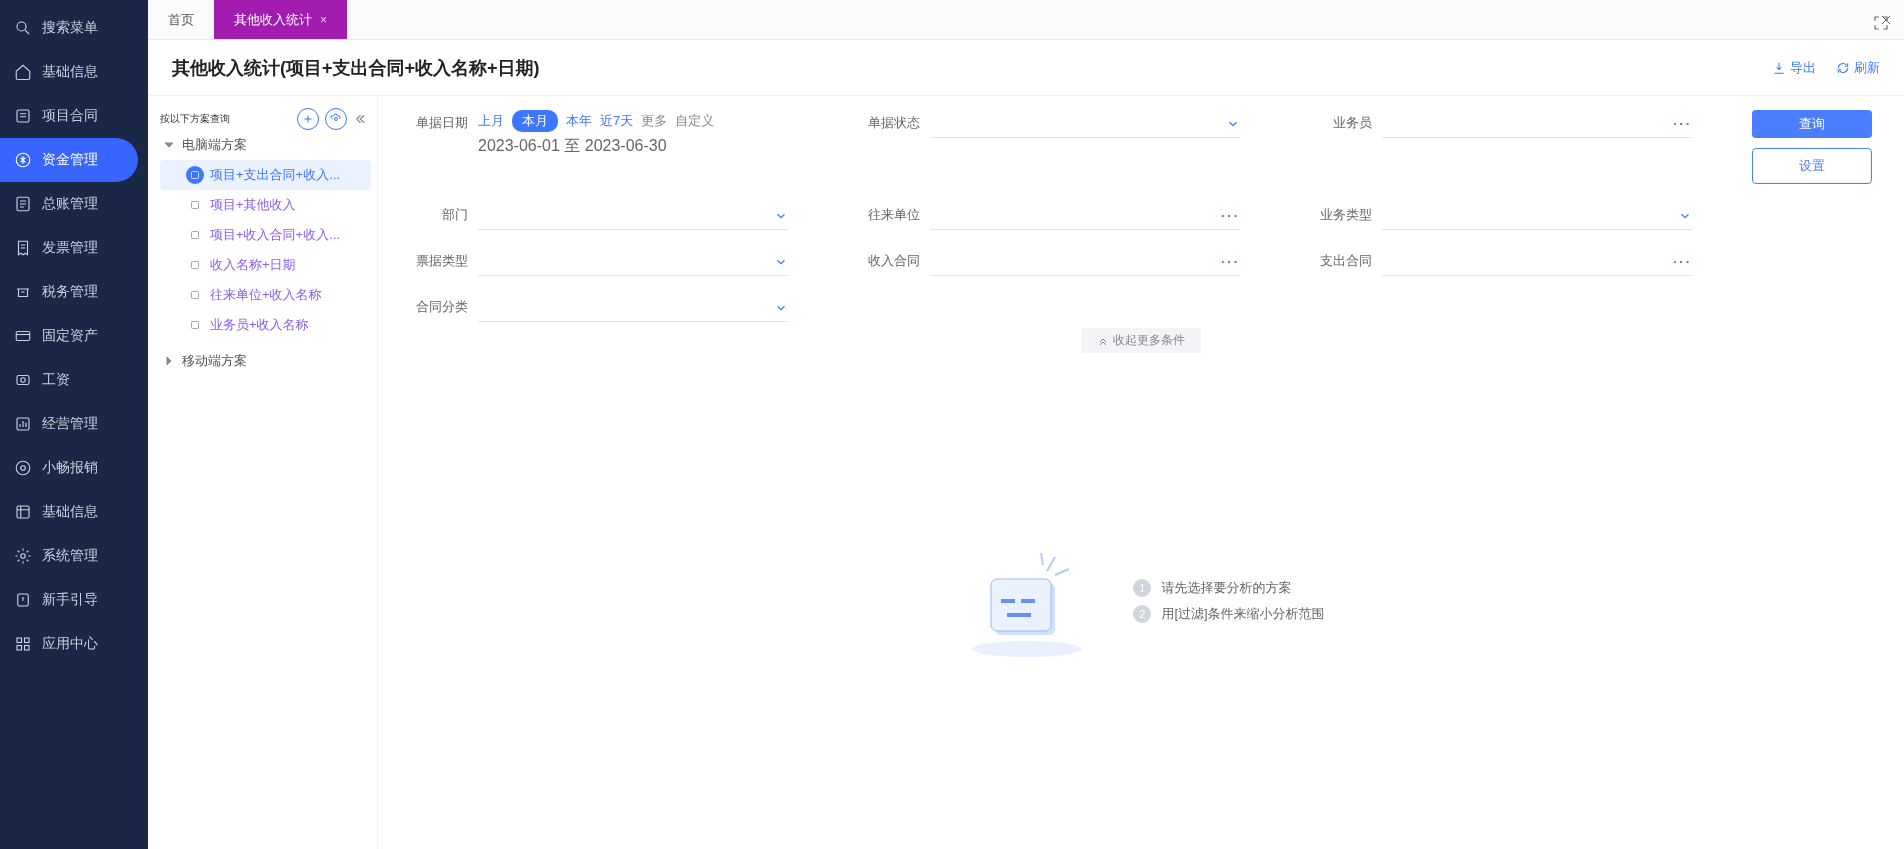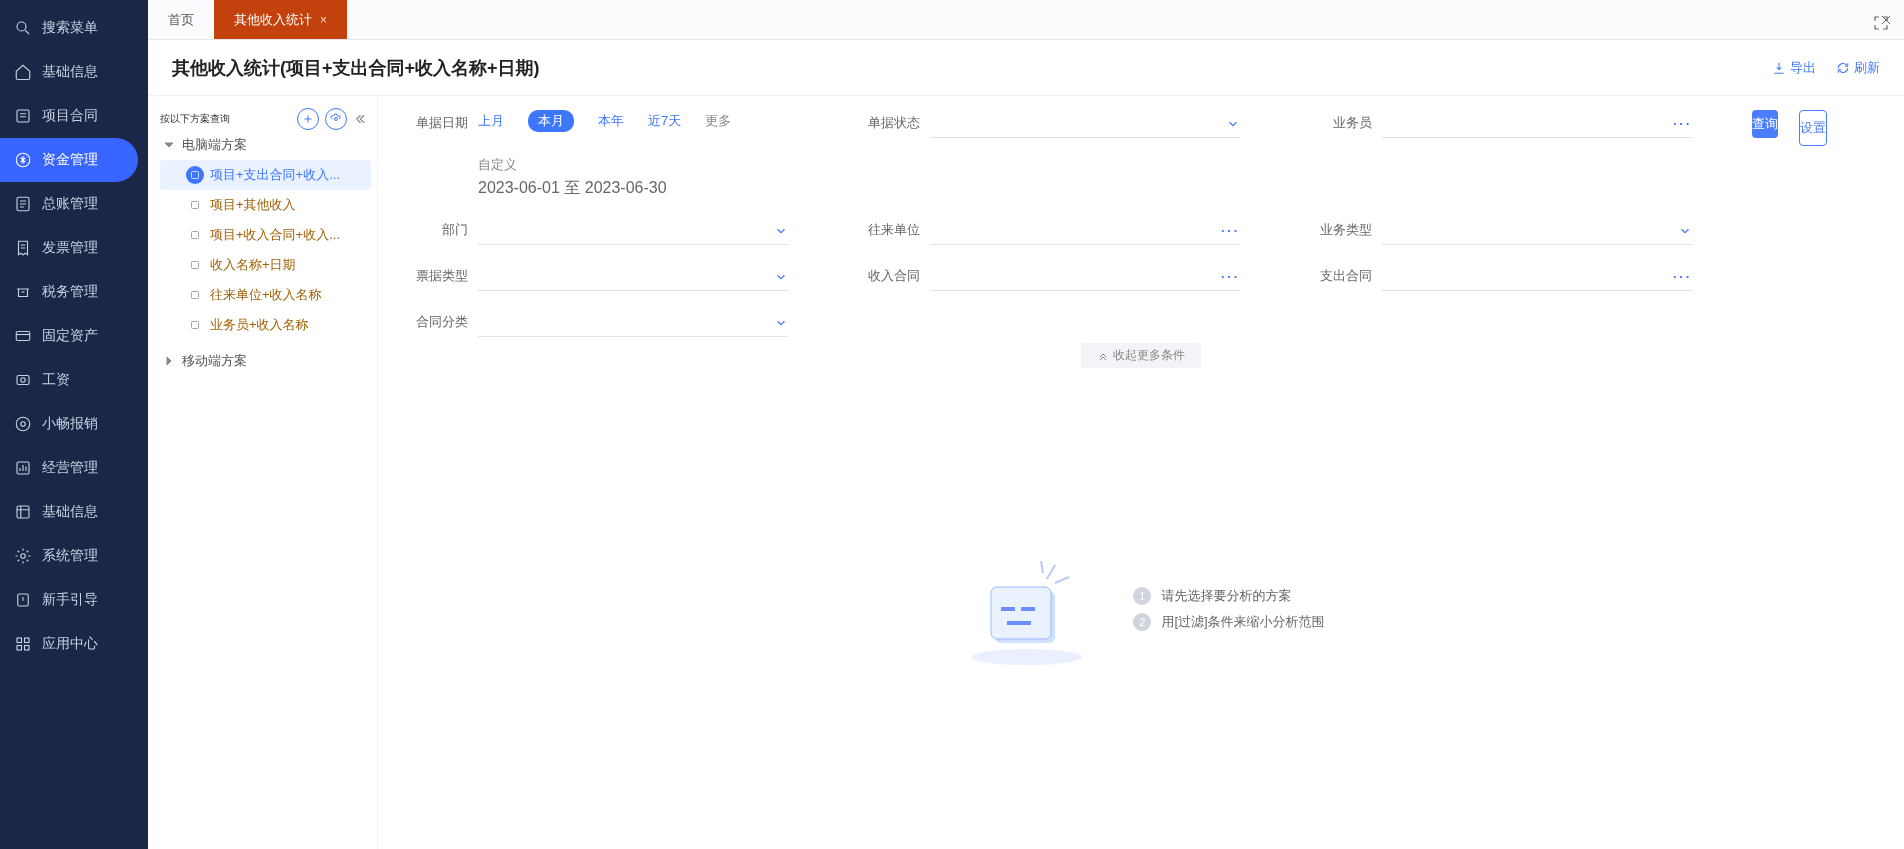--- a/index.html
+++ b/index.html
@@ -12,21 +12,21 @@
 .sb-item.active { background:#3865ff; color:#fff; border-radius:0 22px 22px 0; margin-right:10px; }
 .sb-ico { width:18px; height:18px; margin-right:10px; display:inline-flex; align-items:center; justify-content:center; }
 .sb-ico svg { width:18px; height:18px; stroke:currentColor; fill:none; stroke-width:1.5; }
 
 
 .main { flex:1; display:flex; flex-direction:column; min-width:0; }
 
 
 .tabbar { height:40px; background:#fafbfc; border-bottom:1px solid #e6e8eb; display:flex; align-items:stretch; }
 .tab { display:flex; align-items:center; padding:0 20px; font-size:13px; cursor:pointer; color:#555; }
-.tab.active { background:#c2410c; color:#fff; }
+.tab.active { background:#a21caf; color:#fff; }
 .tab-x { margin-left:8px; font-size:12px; opacity:.8; }
 .tabbar-spacer { flex:1; }
 .tabbar-btn { width:36px; display:flex; align-items:center; justify-content:center; color:#666; cursor:pointer; }
 .tabbar-btn svg { width:16px; height:16px; stroke:currentColor; fill:none; stroke-width:1.5; }
 
 
 .titlerow { display:flex; align-items:center; height:56px; padding:0 24px; border-bottom:1px solid #eef0f3; }
 .title { font-size:18px; font-weight:600; color:#222; flex:1; }
 .tbtn { display:flex; align-items:center; color:#3e77ff; margin-left:20px; cursor:pointer; font-size:13px; }
 .tbtn svg { width:14px; height:14px; margin-right:4px; stroke:currentColor; fill:none; stroke-width:1.8; }
@@ -40,43 +40,43 @@
 .schemes-hd-txt { flex:1; }
 .circ-btn { width:22px; height:22px; border:1px solid #3e77ff; border-radius:50%; display:flex; align-items:center; justify-content:center; color:#3e77ff; margin-left:6px; cursor:pointer; }
 .circ-btn svg { width:12px; height:12px; stroke:currentColor; fill:none; stroke-width:2; }
 .collapse-btn { width:18px; margin-left:6px; color:#888; cursor:pointer; display:flex; align-items:center; justify-content:center; }
 .collapse-btn svg { width:14px; height:14px; stroke:currentColor; fill:none; stroke-width:2; }
 .tree { font-size:13px; }
 .tree-group { margin-bottom:6px; }
 .tree-group-hd { display:flex; align-items:center; padding:6px 4px; cursor:pointer; color:#555; }
 .tree-caret { width:12px; margin-right:6px; color:#888; }
 .tree-caret svg { width:10px; height:10px; stroke:currentColor; fill:currentColor; }
-.tree-leaf { display:flex; align-items:center; padding:6px 4px 6px 26px; cursor:pointer; color:#a16207; border-radius:4px; white-space:nowrap; overflow:hidden; text-overflow:ellipsis; }
+.tree-leaf { display:flex; align-items:center; padding:6px 4px 6px 26px; cursor:pointer; color:#8b5cf6; border-radius:4px; white-space:nowrap; overflow:hidden; text-overflow:ellipsis; }
 .tree-leaf .leaf-ico { width:18px; height:18px; border-radius:50%; margin-right:6px; display:flex; align-items:center; justify-content:center; flex-shrink:0; }
 .tree-leaf .leaf-ico svg { width:12px; height:12px; stroke:#888; fill:none; stroke-width:1.5; }
 .tree-leaf.sel { background:#eaf1ff; color:#3e77ff; }
 .tree-leaf.sel .leaf-ico { background:#3e77ff; }
 .tree-leaf.sel .leaf-ico svg { stroke:#fff; }
 .leaf-lbl { overflow:hidden; text-overflow:ellipsis; }
 
 
 .filters { flex:1; display:flex; flex-direction:column; min-width:0; }
 .filter-grid { padding:14px 32px 6px 18px; display:grid; grid-template-columns:repeat(3,1fr) 120px; column-gap:60px; row-gap:18px; align-items:start; }
 .fld { display:flex; align-items:flex-start; }
 .fld-lbl { width:72px; text-align:right; color:#666; font-size:13px; padding-top:4px; flex-shrink:0; margin-right:10px; }
 .fld-body { flex:1; min-width:0; }
-.dateopts { display:flex; gap:24px; align-items:center; flex-wrap:wrap; }
+.dateopts { display:flex; gap:8px; align-items:center; flex-wrap:wrap; }
 .dateopt { color:#3e77ff; cursor:pointer; font-size:13px; }
 .dateopt.pill { background:#3e77ff; color:#fff; padding:2px 10px; border-radius:10px; }
 .dateopt.gray { color:#888; }
 .daterange { color:#666; font-size:16px; margin-top:4px; }
 .sel-input { height:28px; border:none; border-bottom:1px solid #dfe3e8; display:flex; align-items:center; justify-content:flex-end; color:#3e77ff; cursor:pointer; }
 .sel-input svg { width:14px; height:14px; stroke:currentColor; fill:none; stroke-width:2; }
 .dots-input { height:28px; border:none; border-bottom:1px solid #dfe3e8; display:flex; align-items:center; justify-content:flex-end; color:#3e77ff; cursor:pointer; letter-spacing:2px; font-weight:bold; }
-.action-col { display:flex; flex-direction:row; gap:21px; align-items:stretch; }
+.action-col { display:flex; flex-direction:column; gap:10px; align-items:stretch; }
 .btn-primary { background:#4a7dff; color:#fff; border:none; border-radius:4px; height:28px; font-size:13px; cursor:pointer; }
 .btn-outline { background:#fff; color:#4a7dff; border:1px solid #4a7dff; border-radius:4px; height:36px; font-size:13px; cursor:pointer; }
 
 .collapse-bar { display:flex; justify-content:center; }
 .collapse-inner { background:#f2f4f7; color:#888; font-size:12px; padding:4px 16px; border-radius:4px 4px 0 0; display:flex; align-items:center; cursor:pointer; }
 .collapse-inner svg { width:12px; height:12px; margin-right:4px; stroke:currentColor; fill:none; stroke-width:2; }
 
 
 .empty { flex:1; display:flex; align-items:center; justify-content:center; gap:36px; }
 .empty-illus { width:140px; height:120px; position:relative; }
@@ -168,34 +168,34 @@
           <svg viewBox="0 0 24 24">
             <rect x="4" y="6" width="16" height="12" rx="2"></rect>
             <circle cx="12" cy="12" r="3"></circle>
           </svg>
         </span>
         <span>工资</span>
       </div>
       <div class="sb-item">
         <span class="sb-ico">
           <svg viewBox="0 0 24 24">
+            <rect x="4" y="4" width="16" height="16" rx="2"></rect>
+            <path d="M8 16v-4M12 16V8M16 16v-6"></path>
+          </svg>
+        </span>
+        <span>经营管理</span>
+      </div>
+      <div class="sb-item">
+        <span class="sb-ico">
+          <svg viewBox="0 0 24 24">
             <circle cx="12" cy="12" r="9"></circle>
             <path d="M9 12a3 3 0 0 0 6 0 3 3 0 0 0-6 0"></path>
           </svg>
         </span>
         <span>小畅报销</span>
-      </div>
-      <div class="sb-item">
-        <span class="sb-ico">
-          <svg viewBox="0 0 24 24">
-            <rect x="4" y="4" width="16" height="16" rx="2"></rect>
-            <path d="M8 16v-4M12 16V8M16 16v-6"></path>
-          </svg>
-        </span>
-        <span>经营管理</span>
       </div>
       <div class="sb-item">
         <span class="sb-ico">
           <svg viewBox="0 0 24 24">
             <rect x="4" y="4" width="16" height="16" rx="2"></rect>
             <path d="M4 9h16M9 4v16"></path>
           </svg>
         </span>
         <span>基础信息</span>
       </div>

